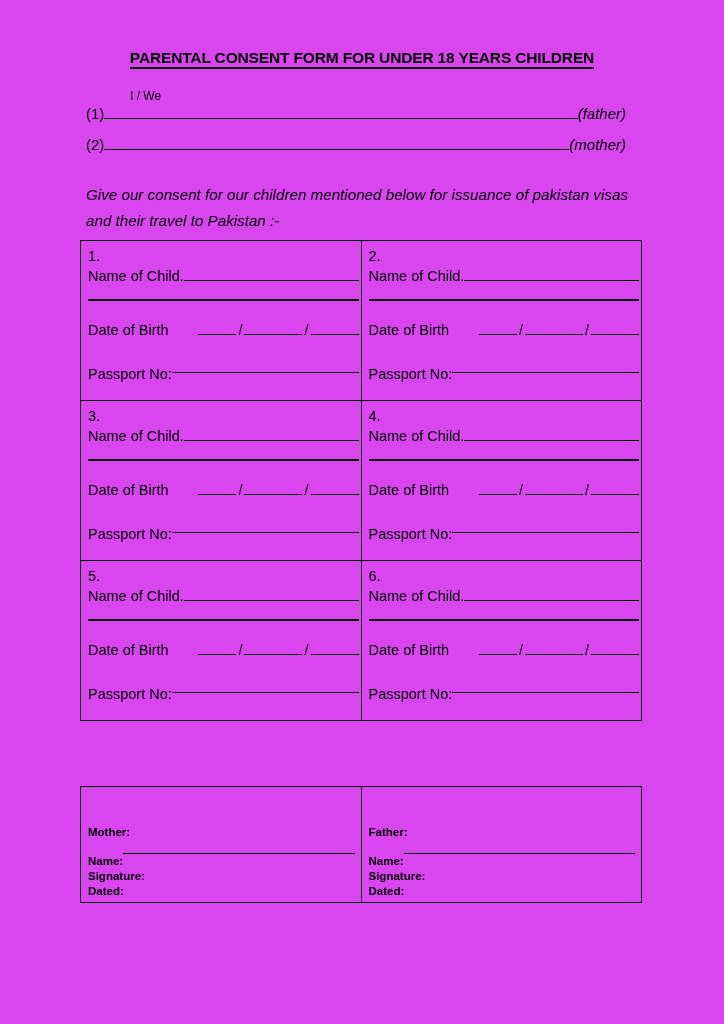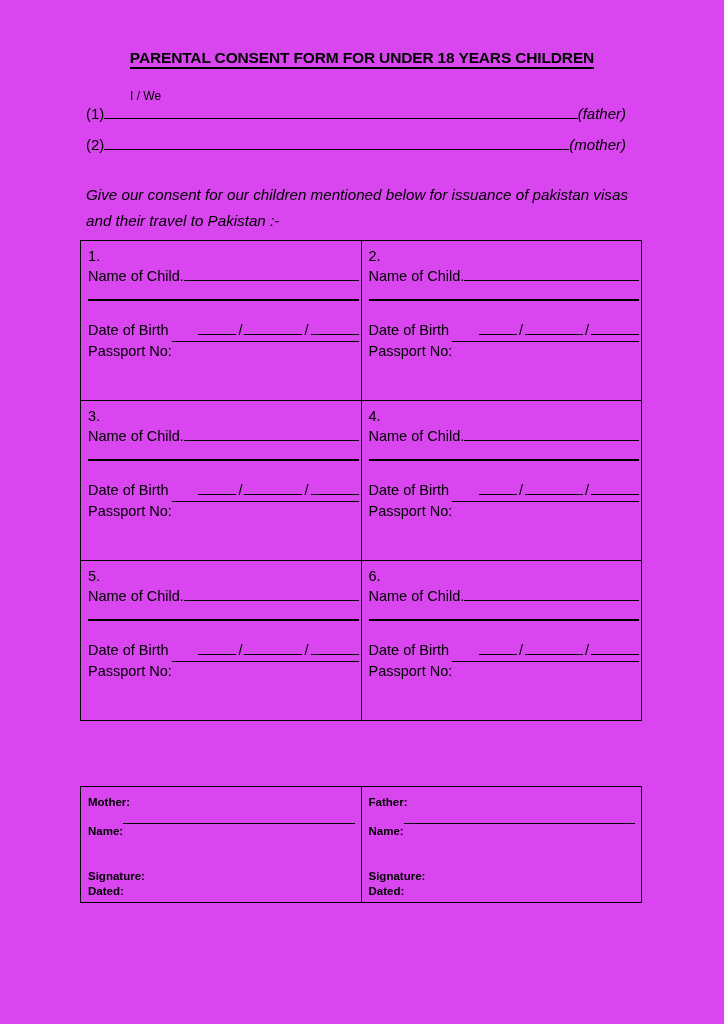--- a/index.html
+++ b/index.html
@@ -149,22 +149,22 @@
     height: 0;
     margin-bottom: 3px;
   }
   .dob-seg.s1 { width: 38px; }
   .dob-seg.s2 { width: 58px; }
   .dob-seg.s3 { width: 48px; }
   .dob-slash { padding: 0 2px; font-size: 14.5px; }
 
   .child-pass-row {
     display: flex;
-    align-items: flex-start;
-    margin-top: 1px;
+    align-items: center;
+    margin-top: 24px;
     font-size: 14.5px;
     line-height: 20px;
     white-space: nowrap;
     padding-right: 2px;
   }
   .child-pass-row .rule {
     flex: 1 1 auto;
     border-bottom: 1.8px solid #000;
     height: 0;
     margin-bottom: 3px;
@@ -186,20 +186,21 @@
     padding: 7px 6px 4px 7px;
     height: 116px;
     box-sizing: border-box;
     font-size: 11.5px;
     font-weight: bold;
     position: relative;
     overflow: hidden;
   }
   .sign-parent {
     line-height: 16px;
+    margin-top: 30px;
   }
   .sign-name-row {
     display: flex;
     align-items: flex-start;
     margin-top: 13px;
     white-space: nowrap;
     line-height: 16px;
   }
   .sign-name-row .rule {
     flex: 1 1 auto;

